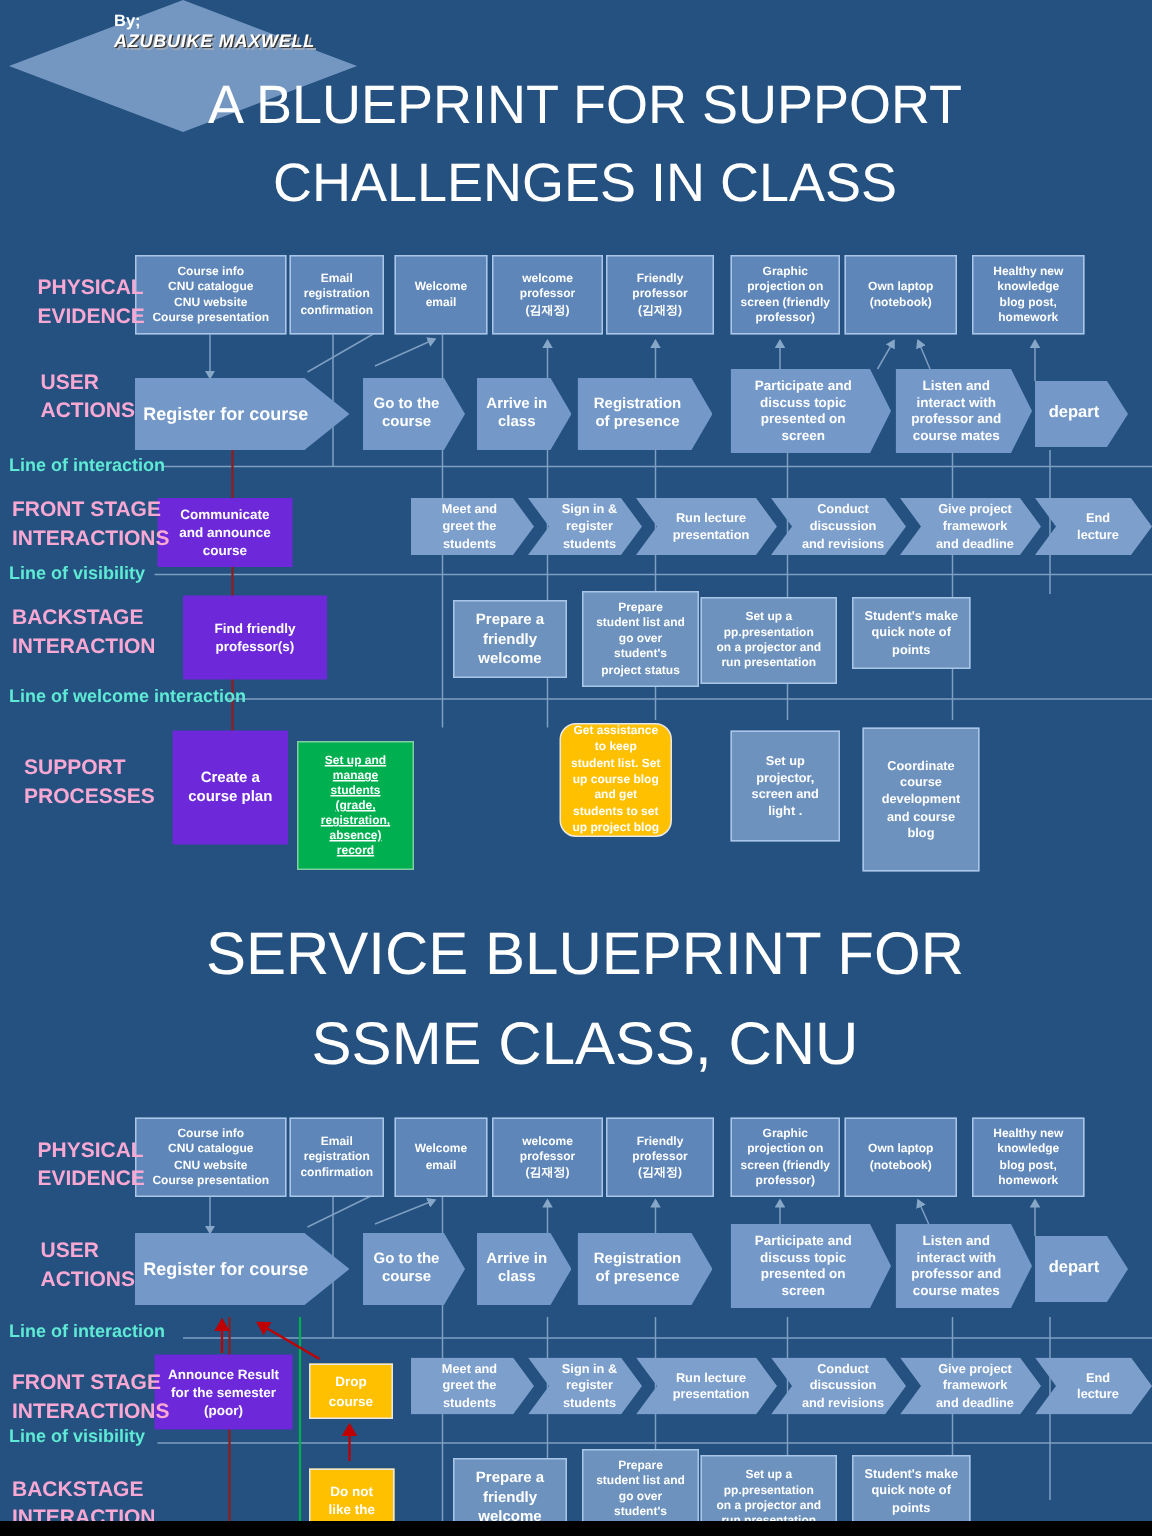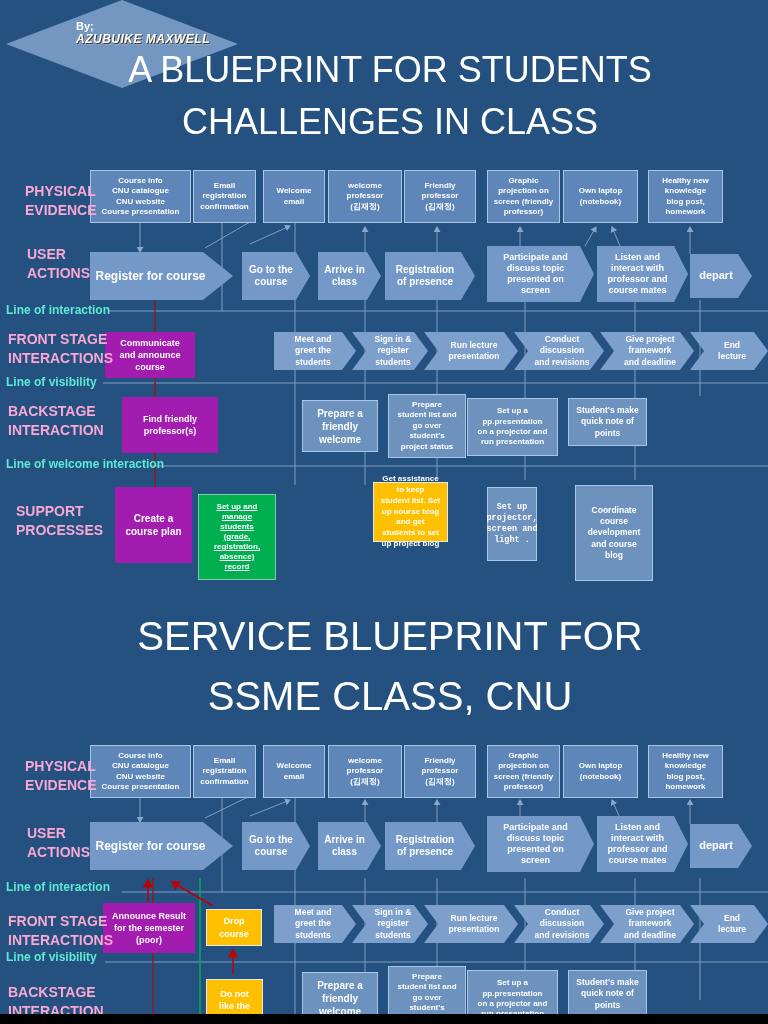--- a/index.html
+++ b/index.html
@@ -8,33 +8,33 @@
   .box{position:absolute;display:flex;align-items:center;justify-content:center;
        text-align:center;white-space:pre-line;color:#fff;font-weight:700;
        box-sizing:border-box;z-index:2;}
   .pe{background:#5E86B8;border:1px solid #A9C6E8;font-size:8px;line-height:1.3;}
   .ua{background:#7499C8;font-size:10px;line-height:1.25;
       clip-path:polygon(0 0,calc(100% - 14px) 0,100% 50%,calc(100% - 14px) 100%,0 100%);padding-right:10px;}
   .ua.big{font-size:12px;clip-path:polygon(0 0,calc(100% - 30px) 0,100% 50%,calc(100% - 30px) 100%,0 100%);padding-right:22px;}
   .chev{background:#7D9FCC;font-size:8.5px;line-height:1.3;
       clip-path:polygon(0 0,calc(100% - 14px) 0,100% 50%,calc(100% - 14px) 100%,0 100%,14px 50%);padding:0 8px 0 14px;}
   .chev.first{clip-path:polygon(0 0,calc(100% - 14px) 0,100% 50%,calc(100% - 14px) 100%,0 100%);padding-left:4px;}
-  .red{background:#a21caf;font-size:9px;line-height:1.35;}
+  .red{background:#6d28d9;font-size:9px;line-height:1.35;}
   .green{background:#00B050;font-size:8.5px;line-height:1.25;border:1px solid #7FCDA0;}
   .yellow{background:#FFC000;border:1px solid #E8E8E8;font-size:9px;line-height:1.35;}
   .bk{background:#6D92BE;border:1px solid #A9C6E8;font-size:8.5px;line-height:1.3;}
   .rl{position:absolute;color:#f9a8d4;font-weight:700;font-size:14px;white-space:pre-line;line-height:1.35;z-index:3;}
   .ll{position:absolute;color:#5eead4;font-weight:700;font-size:12px;z-index:3;}
   .title{position:absolute;left:80px;width:620px;text-align:center;color:#fff;
          font-weight:400;white-space:pre-line;z-index:3;}
   #title1{top:44px;font-size:36px;line-height:1.45;}
   #title2{top:606px;font-size:40px;line-height:1.5;}
   #diamond{position:absolute;left:6px;top:0px;width:232px;height:88px;background:#7497C2;
            clip-path:polygon(50% 0,100% 50%,50% 100%,0 50%);z-index:1;}
-  #byline{position:absolute;left:76px;top:8px;z-index:2;color:#fff;margin-top:12px;}
+  #byline{position:absolute;left:76px;top:8px;z-index:2;color:#fff;}
   #byline .p{font-size:11px;font-weight:700;margin:0;}
   #byline .n{font-size:12px;font-weight:700;font-style:italic;margin:0;
              text-shadow:1px 1px 0 #3a3a3a,2px 2px 0 #9aa8bb;letter-spacing:.5px;}
   #connectors{position:absolute;left:0;top:0;z-index:1;}
   #bottombar{position:absolute;left:0;top:1014px;width:768px;height:10px;background:#000;z-index:5;}
 </style>
 </head>
 <body>
 
 <div id="stage">
@@ -100,21 +100,21 @@
       <line x1="148" y1="902" x2="148" y2="880" stroke="#C00000" marker-end="url(#ahr)"></line>
     </g>
   </svg>
 
   <div id="diamond"></div>
   <div id="byline">
     <p class="p">By;</p>
     <p class="n">AZUBUIKE MAXWELL</p>
   </div>
 
-  <div id="title1" class="title">A BLUEPRINT FOR STUDENTS
+  <div id="title1" class="title">A BLUEPRINT FOR SUPPORT
 CHALLENGES IN CLASS</div>
   <div id="title2" class="title">SERVICE BLUEPRINT FOR
 SSME CLASS, CNU</div>
 
   <div class="rl" style="left:25px;top:182px;">PHYSICAL
 EVIDENCE</div>
   <div class="rl" style="left:27px;top:245px;">USER
 ACTIONS</div>
   <div class="rl" style="left:8px;top:330px;">FRONT STAGE
 INTERACTIONS</div>
@@ -209,28 +209,28 @@
 
   <div class="box red" style="left:115px;top:487px;width:77px;height:76px;font-size:10px;">Create a
 course plan</div>
   <div class="box green" style="left:198px;top:494px;width:78px;height:86px;font-size:8px;text-decoration:underline;">Set up and
 manage
 students
 (grade,
 registration,
 absence)
 record</div>
-  <div class="box yellow" style="left:373px;top:482px;width:75px;height:60px;font-size:8px;">Get assistance
+  <div class="box yellow" style="left:373px;top:482px;width:75px;height:76px;font-size:8px;border-radius:11px;">Get assistance
 to keep
 student list. Set
 up course blog
 and get
 students to set
 up project blog</div>
-  <div class="box bk" style="left:487px;top:487px;width:50px;height:74px;font-family:Liberation Mono, monospace;">Set up
+  <div class="box bk" style="left:487px;top:487px;width:73px;height:74px;">Set up
 projector,
 screen and
 light .</div>
   <div class="box bk" style="left:575px;top:485px;width:78px;height:96px;">Coordinate
 course
 development
 and course
 blog</div>
 
   <div class="rl" style="left:25px;top:757px;">PHYSICAL

